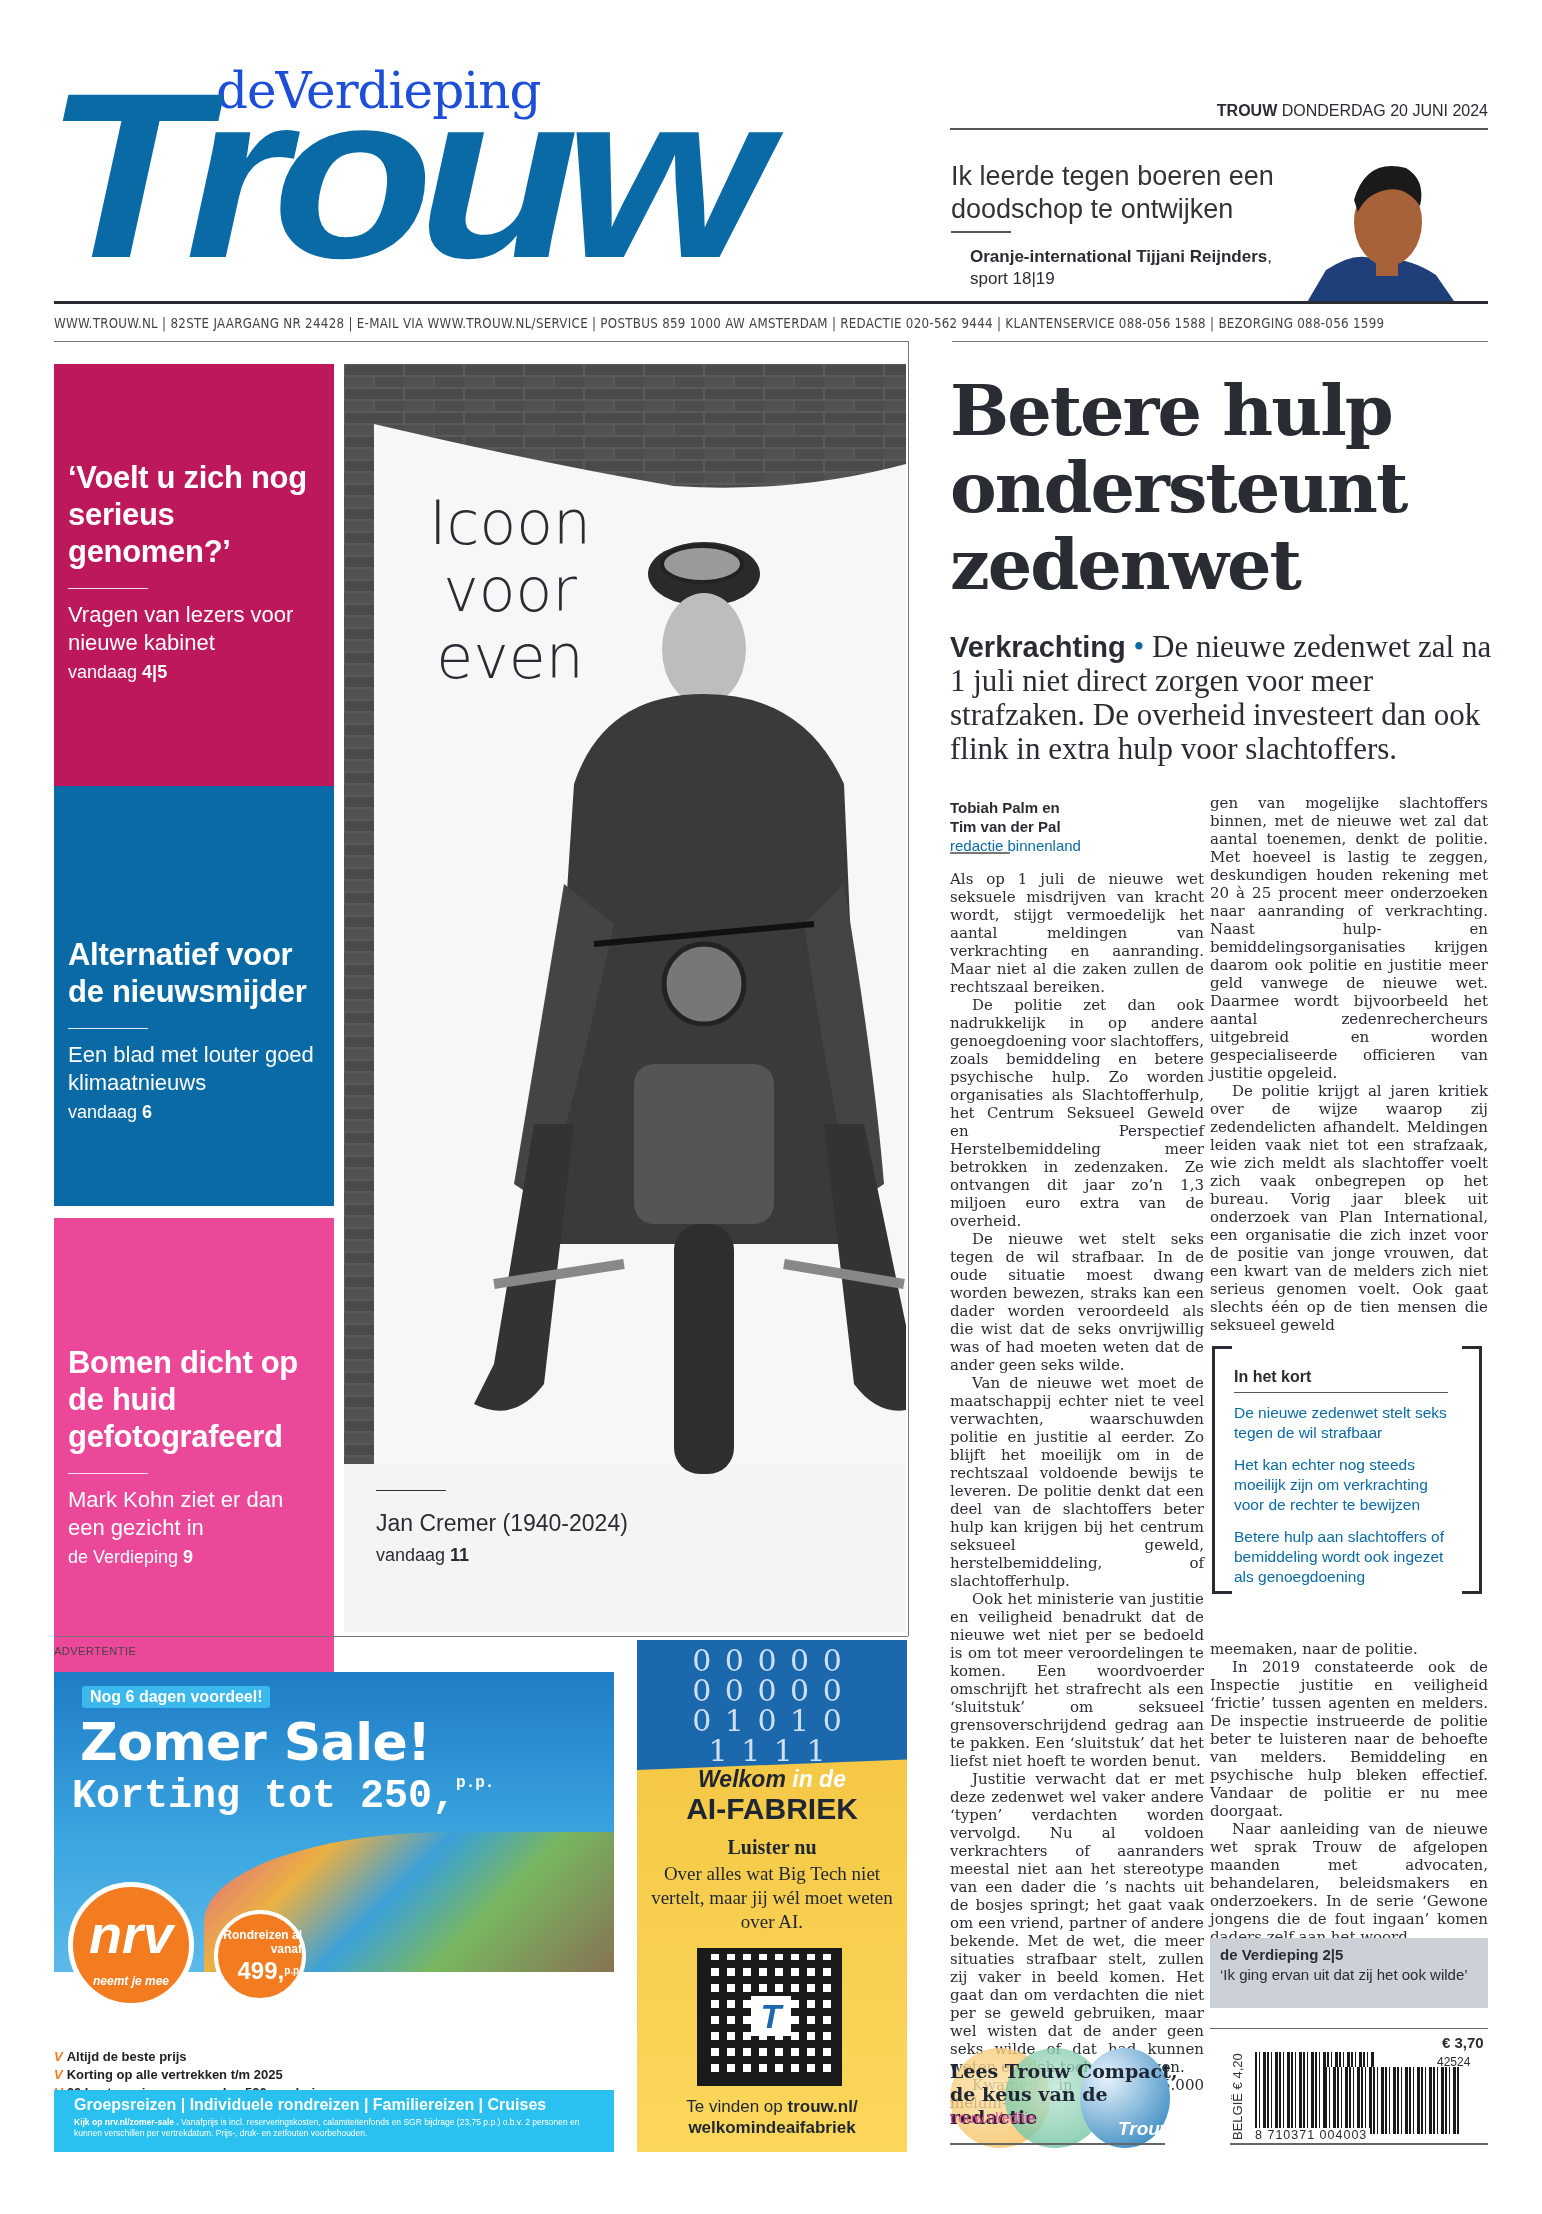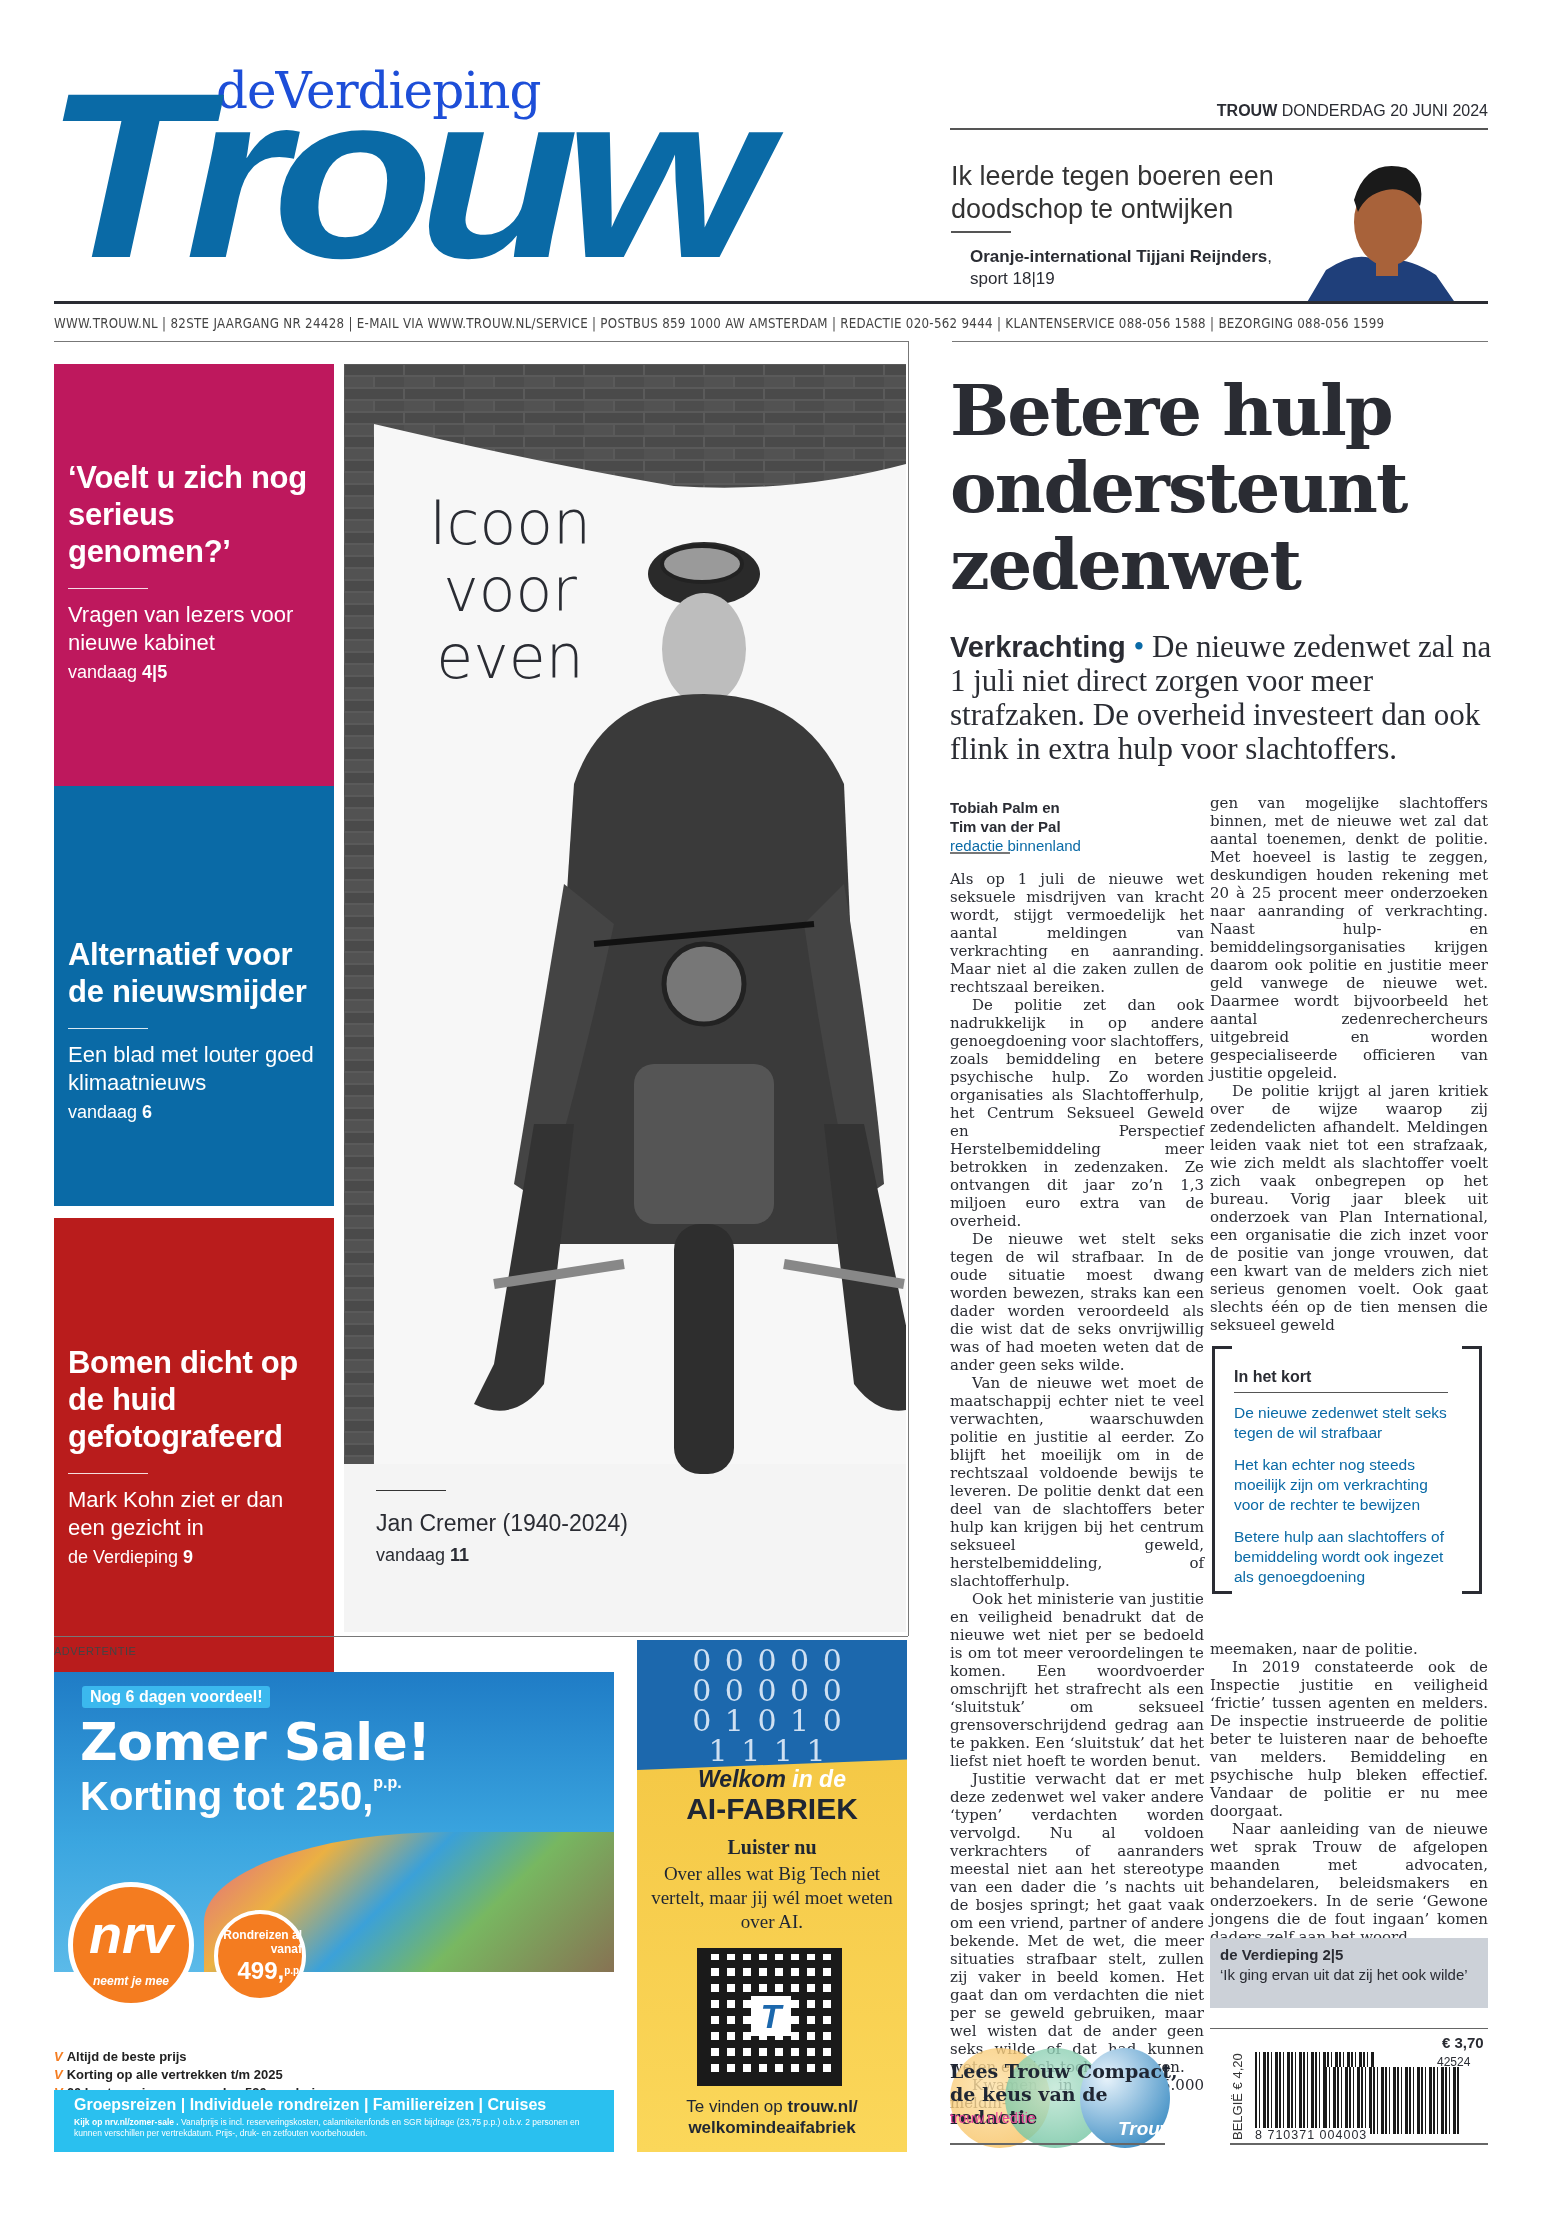--- a/index.html
+++ b/index.html
@@ -23,21 +23,21 @@
 .vline{left:908px;top:341px;height:1295px;border-left:1px solid #777}
 
 .box{left:54px;width:280px;color:#fff;padding:0 14px;font-family:"Liberation Sans",sans-serif}
 .box h2{font-size:31px;line-height:37px;font-weight:bold;letter-spacing:-.3px}
 .box .ln{width:80px;border-top:1px solid rgba(255,255,255,.85);margin:18px 0 12px}
 .box p.sub{font-size:22px;line-height:28px;font-weight:300}
 .box p.pg{font-size:18px;line-height:26px;margin-top:2px}
 .box p.pg b{font-weight:bold}
 .box1{top:364px;height:494px;background:#be185d}
 .box2{top:786px;height:420px;background:#0a6aa6}
-.box3{top:1218px;height:476px;background:#b91c1c}
+.box3{top:1218px;height:476px;background:#ec4899}
 
 .photo{left:344px;top:364px;width:562px;height:1268px;background:#f2f2f2;overflow:hidden}
 .photo-title{left:420px;top:490px;font-size:60px;line-height:67px;font-weight:300;color:#2a2c33;font-family:"DejaVu Sans","Liberation Sans",sans-serif}
 .cap-line{left:376px;top:1490px;width:70px;border-top:1px solid #333}
 .cap{left:376px;top:1510px;font-size:23px;color:#2a2c33}
 .cap-pg{left:376px;top:1545px;font-size:18px;color:#2a2c33}
 .cap-pg b{font-weight:bold}
 
 .headline{left:950px;top:372px;width:560px;font-family:"DejaVu Serif","Liberation Serif",serif;font-weight:bold;font-size:70px;line-height:77px;letter-spacing:-2px;color:#2a2c33}
 .lead{left:950px;top:630px;width:560px;font-family:"Liberation Serif",serif;font-size:31px;line-height:34px;color:#2a2c33}
@@ -59,21 +59,21 @@
 .kort p{font-size:15.5px;line-height:20px;color:#0a6aa6;margin-bottom:12px}
 .verd{left:1210px;top:1938px;width:278px;height:70px;background:#ccd1d8;padding:7px 10px;font-size:15px;line-height:20px}
 .verd b{font-weight:bold;display:block}
 .verd-rule{left:1210px;top:2028px;width:278px;border-top:1px solid #666}
 
 .adv-rule{left:54px;width:854px;top:1636px;border-top:1px solid #777}
 .adv-label{left:54px;top:1645px;font-size:11px;color:#444;letter-spacing:.5px}
 .nrv{left:54px;top:1672px;width:560px;height:380px;overflow:hidden;background:linear-gradient(180deg,#1f7cc6 0%,#3ba6e0 45%,#6fc6ee 100%)}
 .nrv-badge{left:28px;top:14px;background:#3bb8ee;color:#fff;font-size:16px;font-weight:bold;padding:2px 8px;border-radius:3px}
 .nrv-h1{left:26px;top:40px;color:#fff;font-weight:bold;font-size:52px;letter-spacing:-.5px;font-family:"DejaVu Sans","Liberation Sans",sans-serif}
-.nrv-h2{left:26px;top:102px;color:#fff;font-weight:bold;font-size:40px;font-family:Liberation Sans, sans-serif}
+.nrv-h2{left:18px;top:102px;color:#fff;font-weight:bold;font-size:40px;font-family:Liberation Mono, monospace}
 .nrv-h2 sup{font-size:16px;vertical-align:top}
 .nrv-white{left:0;top:300px;width:560px;height:80px;background:#fff}
 .nrv-logo{left:14px;top:210px;width:126px;height:126px;border-radius:50%;background:#f47c20;border:5px solid #fff;color:#fff;text-align:center}
 .nrv-logo .n{font-size:54px;font-style:italic;font-weight:bold;line-height:74px;display:block;margin-top:10px}
 .nrv-logo .s{font-size:12px;font-style:italic;font-weight:bold}
 .nrv-price{left:160px;top:238px;width:92px;height:92px;border-radius:50%;background:#f47c20;border:4px solid #fff;color:#fff;text-align:right;font-weight:bold;font-size:12px;line-height:14px;padding-top:14px}
 .nrv-price .p{font-size:24px;line-height:30px}
 .nrv-town{left:150px;top:160px;width:410px;height:150px;border-radius:60% 0 0 0;background:linear-gradient(135deg,#e85a8a 0%,#f4b13a 25%,#3aa0d8 45%,#7ab85a 65%,#8a6a4a 100%);opacity:.95}
 .nrv-checks{left:54px;top:2048px;font-size:13px;line-height:18px;color:#222;font-weight:bold}
 .nrv-checks span.v{color:#f47c20;font-style:italic;margin-right:4px}

